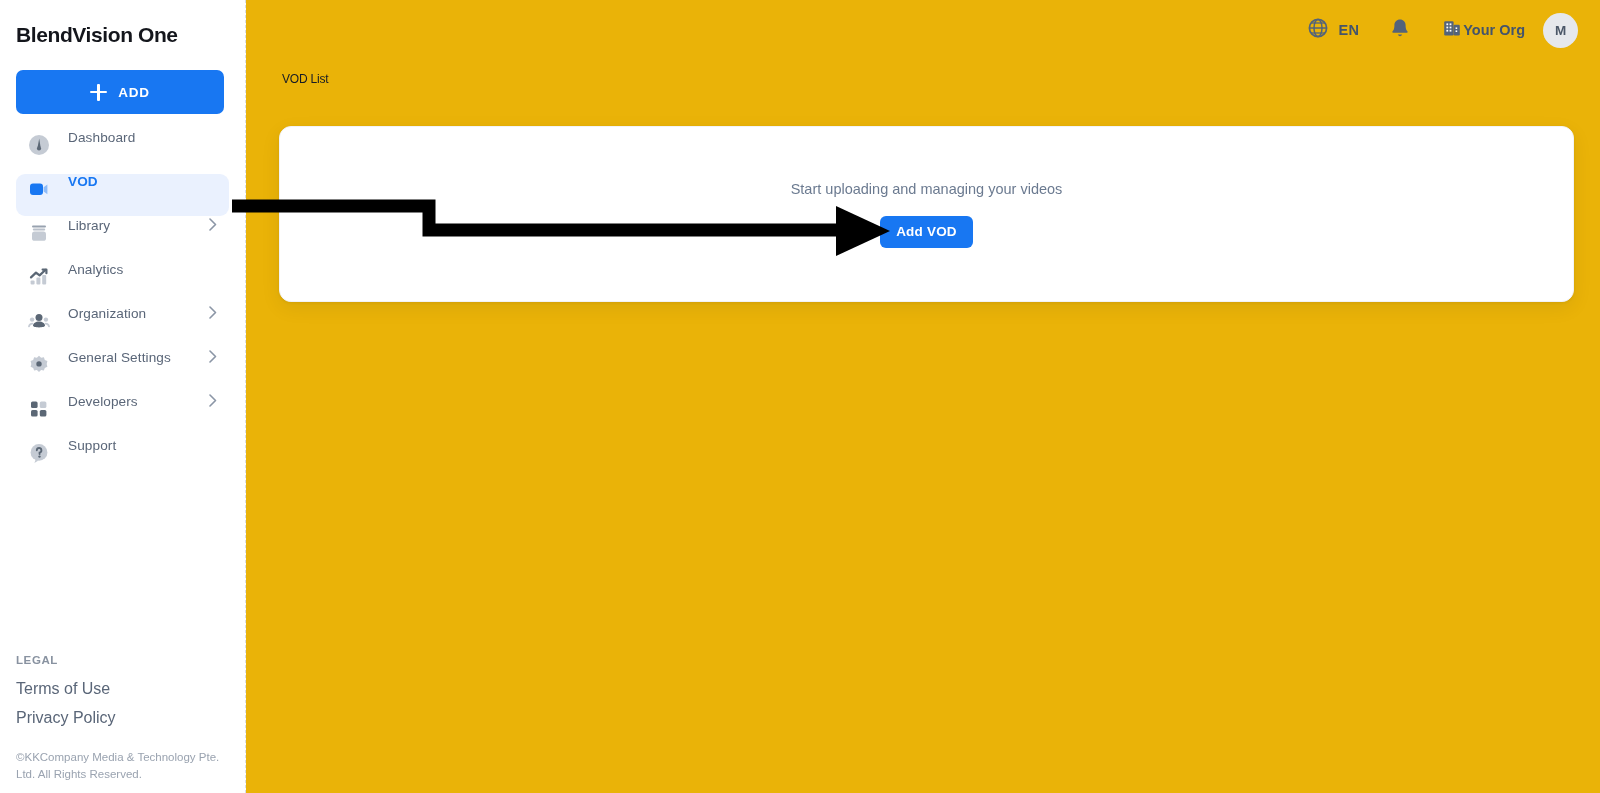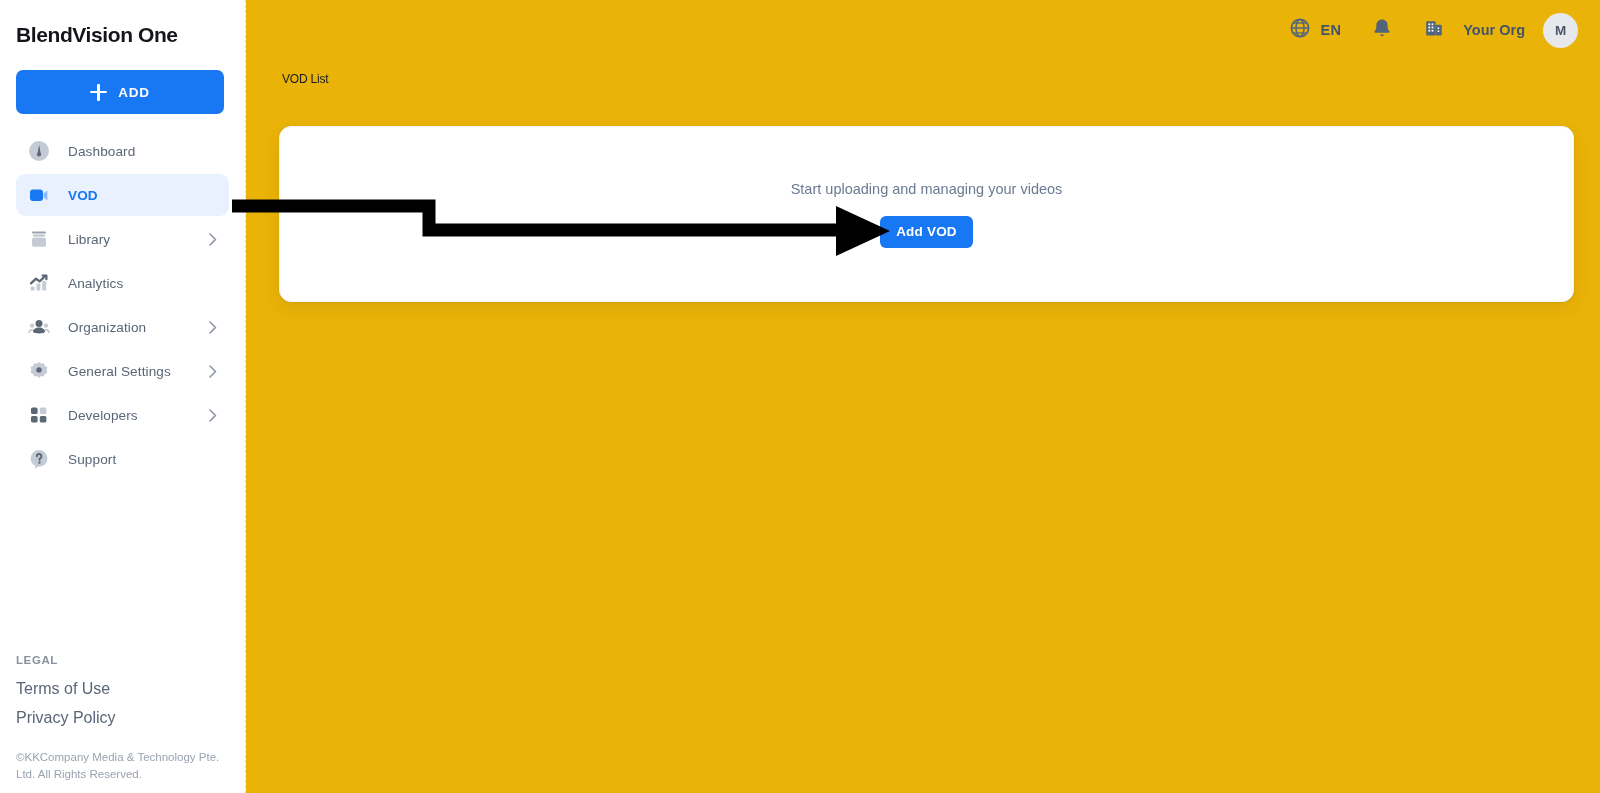--- a/index.html
+++ b/index.html
@@ -34,21 +34,21 @@
   }
   .plus-ic { position: relative; width: 17px; height: 17px; display:inline-block; }
   .plus-ic::before, .plus-ic::after {
     content:""; position:absolute; background:#fff; border-radius:1px;
   }
   .plus-ic::before { left: 0; top: 7px; width: 17px; height: 2.6px; }
   .plus-ic::after  { top: 0; left: 7px; height: 17px; width: 2.6px; }
 
   .nav { margin-top: 16px; }
   .nav-item {
-    display: flex; align-items: center;
+    display: flex; 
     height: 42px; border-radius: 9px;
     padding: 0 12px 0 8px; margin-bottom: 2px;
     cursor: pointer; position: relative;
   }
   .nav-item .ic { width: 30px; height: 30px; flex: 0 0 30px; display:flex; align-items:center; justify-content:center; }
   .nav-item .lbl {
     margin-left: 14px; font-size: 13.6px; color: #5a6678; letter-spacing: 0.1px;
   }
   .nav-item.active { background: #eaf1fe; }
   .nav-item.active .lbl { color: #1877f2; font-weight: bold; }
@@ -71,21 +71,21 @@
   
   .main { position: relative; flex: 1 1 auto; height: 793px; background: #eab308; }
   .topbar {
     height: 60px; display: flex; align-items: center; justify-content: flex-end;
     padding-right: 22px; gap: 0;
   }
   .tb-item { display: flex; align-items: center; cursor: pointer; color: #53637a; }
   .lang { gap: 9px; margin-right: 30px; }
   .lang .code { font-size: 14.5px; font-weight: bold; color: #44546b; letter-spacing: 0.3px; }
   .bell { margin-right: 30px; }
-  .org { gap: 18px; margin-right: 18px; }
+  .org { gap: 0; margin-right: 18px; }
   .org .org-name { font-size: 14.5px; font-weight: bold; color: #44546b; }
   .avatar {
     width: 35px; height: 35px; border-radius: 50%;
     background: #e6e8ec; color: #4b5768;
     display: flex; align-items: center; justify-content: center;
     font-size: 13.5px; font-weight: bold; cursor: pointer;
   }
 
   .page-title {
     margin: 12px 0 0 36px;

